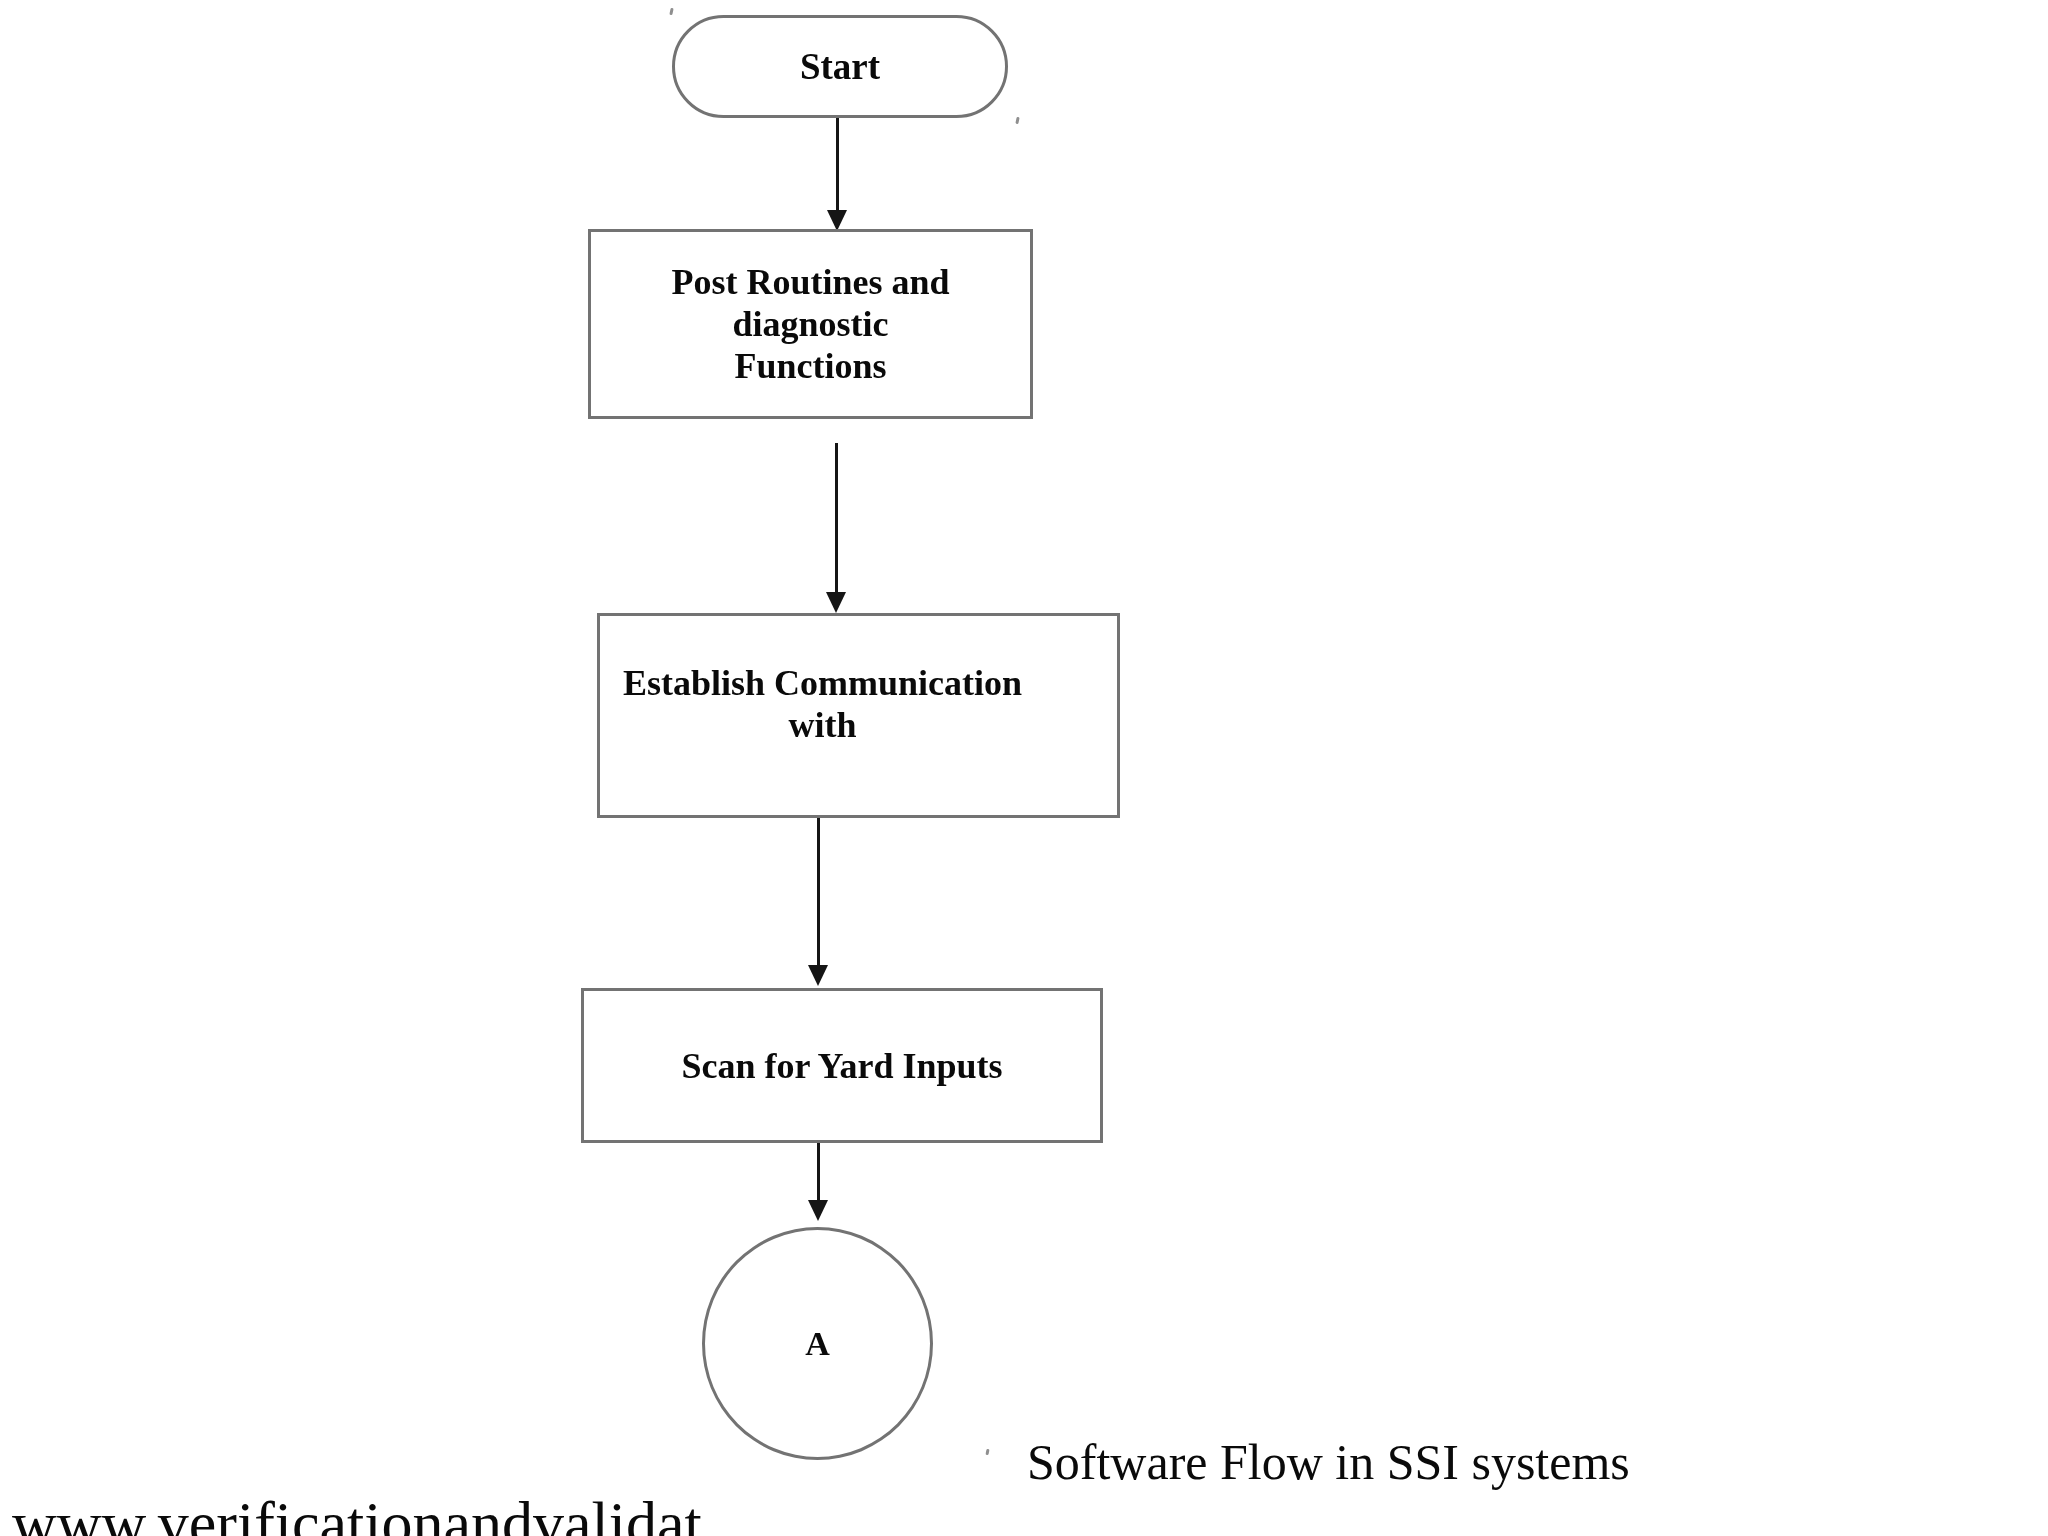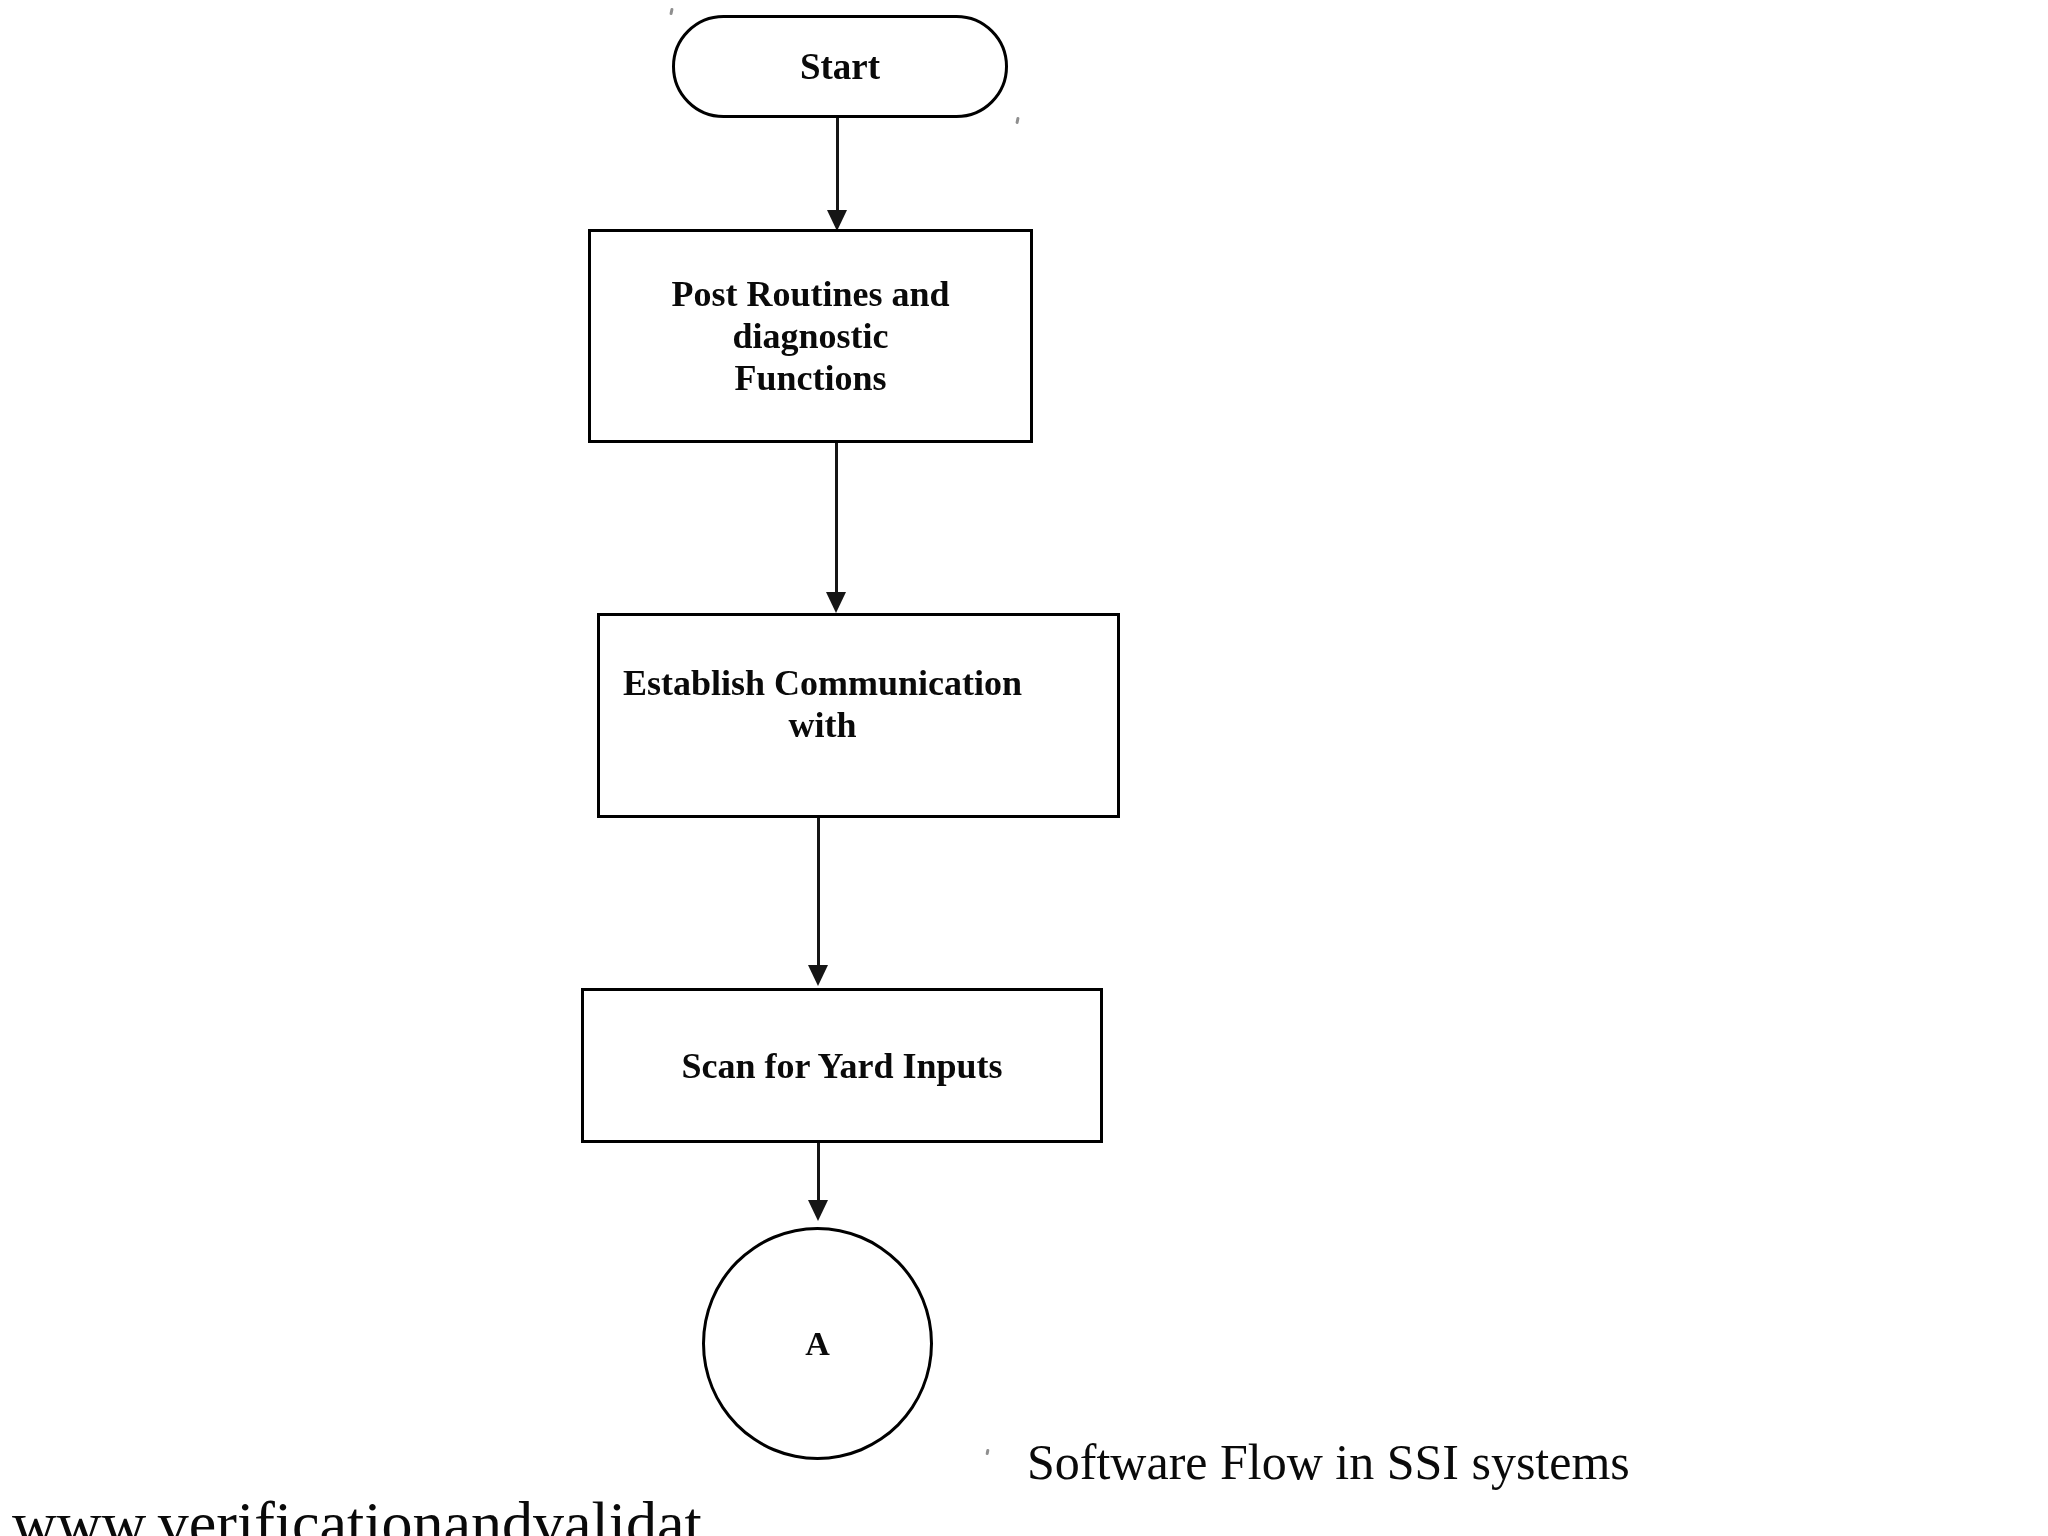--- a/index.html
+++ b/index.html
@@ -11,21 +11,21 @@
     position: relative;
     width: 2048px;
     height: 1536px;
     background: #ffffff;
     overflow: hidden;
     font-family: "Liberation Serif", "DejaVu Serif", serif;
     color: #000000;
   }
   .node {
     position: absolute;
-    border: 3px solid #000000;
+    border: 3px solid #737373;
     background: #ffffff;
     box-sizing: border-box;
     display: flex;
     align-items: center;
     justify-content: center;
   }
   .node .label {
     font-weight: bold;
     font-size: 36px;
     line-height: 42px;
@@ -35,21 +35,21 @@
   
   #node-start {
     left: 672px; top: 15px;
     width: 336px; height: 103px;
     border-radius: 52px;
   }
   #node-start .label { font-size: 37px; }
 
   #node-post {
     left: 588px; top: 229px;
-    width: 445px; height: 214px;
+    width: 445px; height: 190px;
   }
 
   #node-establish {
     left: 597px; top: 613px;
     width: 523px; height: 205px;
     display: block;
   }
   #node-establish .inner {
     width: 445px; height: 100%;
     display: flex; flex-direction: column;

